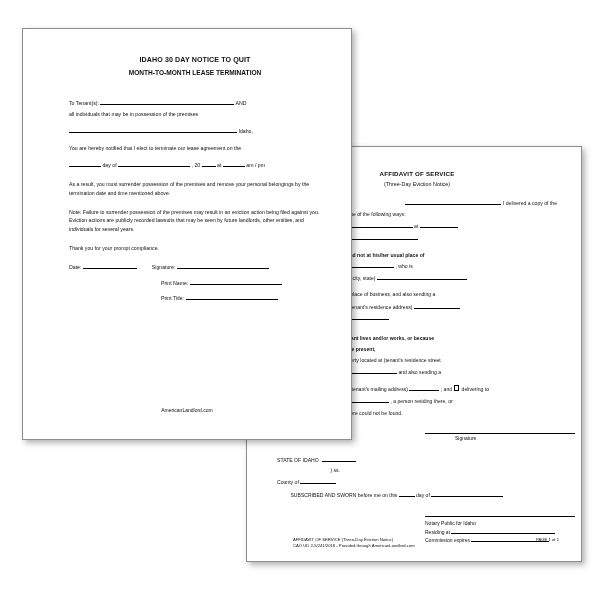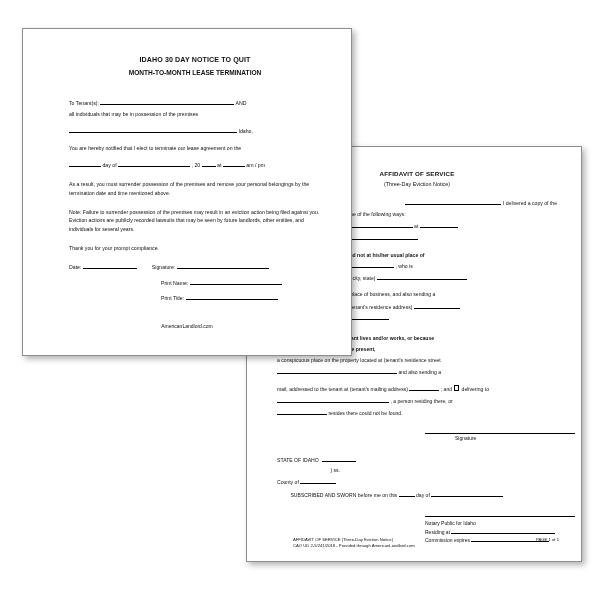--- a/index.html
+++ b/index.html
@@ -118,21 +118,21 @@
     color: #111;
   }
   .aff-footer .fl { float: left; line-height: 1.45; }
   .aff-footer .fr { float: right; }
 
   
   #sheet-notice {
     left: 22px;
     top: 28px;
     width: 330px;
-    height: 328px;
+    height: 412px;
     z-index: 2;
   }
   .ntc-inner {
     position: absolute;
     left: 46px;
     top: 26px;
     right: 30px;
     bottom: 14px;
     font-size: 5.2px;
     line-height: 1.6;

